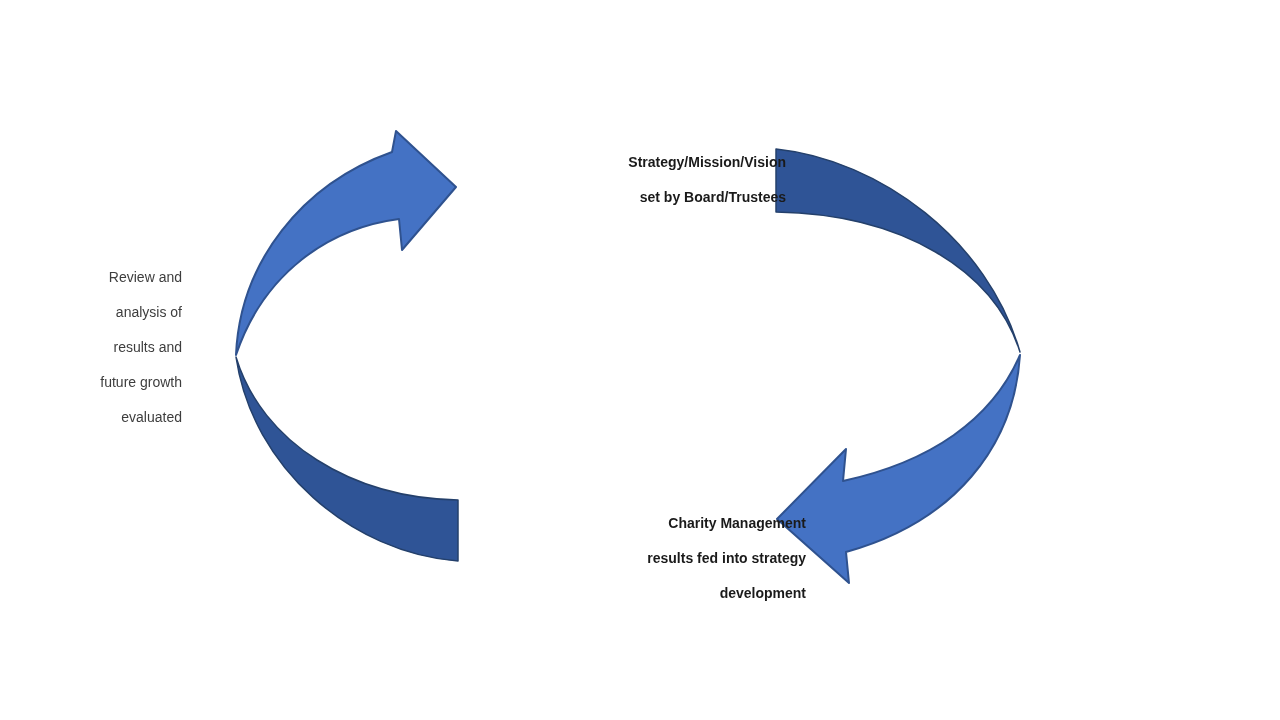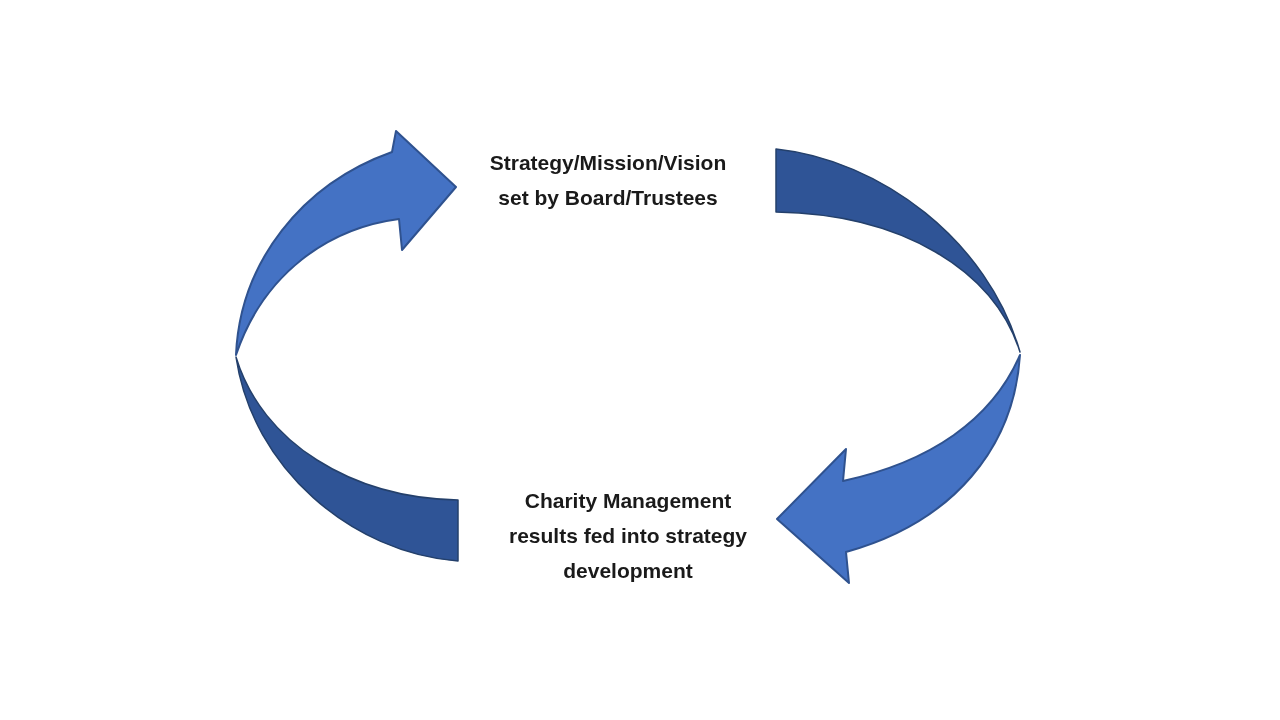--- a/index.html
+++ b/index.html
@@ -28,34 +28,34 @@
     stroke-linejoin: round;
   }
   .arrow-dark {
     stroke: #24406B;
     stroke-width: 1.5;
     stroke-linejoin: round;
   }
   .label {
     position: absolute;
     white-space: pre-line;
-    text-align: center;
-    font-size: 21px;
+    text-align: right;
+    font-size: 14px;
     line-height: 35px;
   }
   .label-bold {
     font-weight: bold;
     color: #1a1a1a;
   }
   .label-regular {
     font-weight: normal;
     color: #3d3d3d;
   }
   .label-top    { left: 430px; top: 145px; width: 356px; }
-  .label-bottom { left: 450px; top: 483px; width: 356px; }
+  .label-bottom { left: 450px; top: 506px; width: 356px; }
   .label-left   { left: 2px;   top: 260px; width: 180px; }
   .label-right  { left: 1063px; top: 259px; width: 194px; }
 </style>
 </head>
 <body>
 
 <div class="canvas">
 
   <svg class="cycle-svg" width="1280" height="720" viewBox="0 0 1280 720">
 
@@ -89,14 +89,19 @@
   </svg>
 
   <div class="label label-top label-bold">Strategy/Mission/Vision
 set by Board/Trustees</div>
 
 
   <div class="label label-bottom label-bold">Charity Management
 results fed into strategy
 development</div>
 
+  <div class="label label-left label-regular">Review and
+analysis of
+results and
+future growth
+evaluated</div>
 
 </div>
 
 </body></html>

